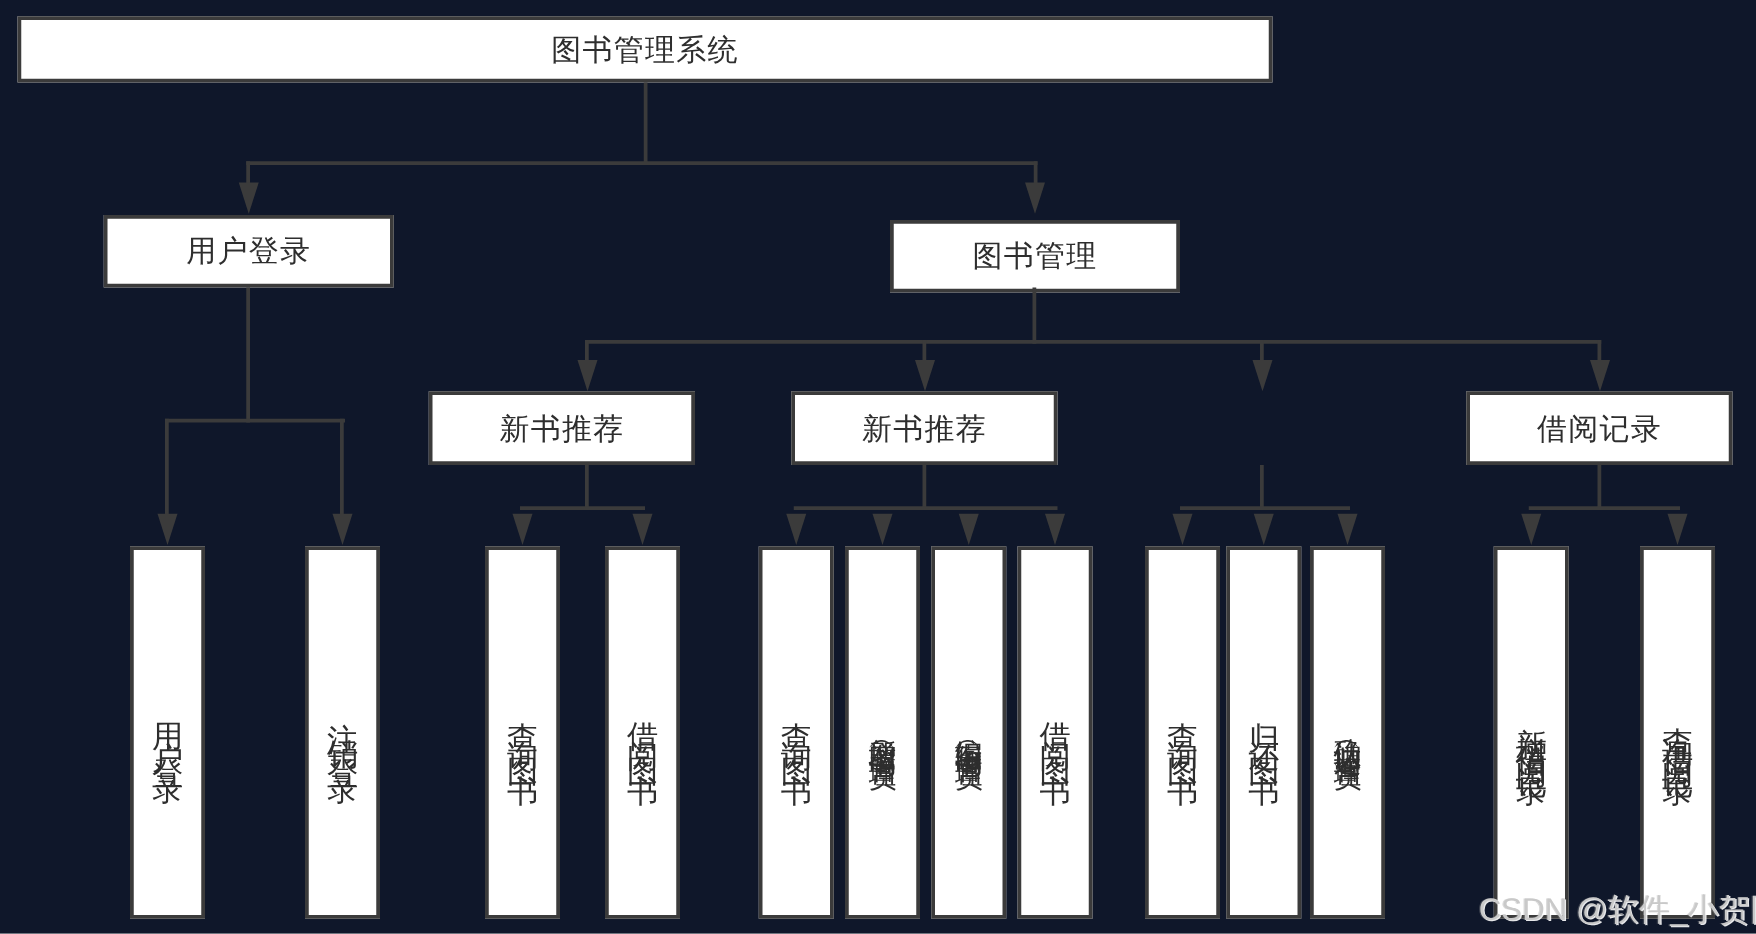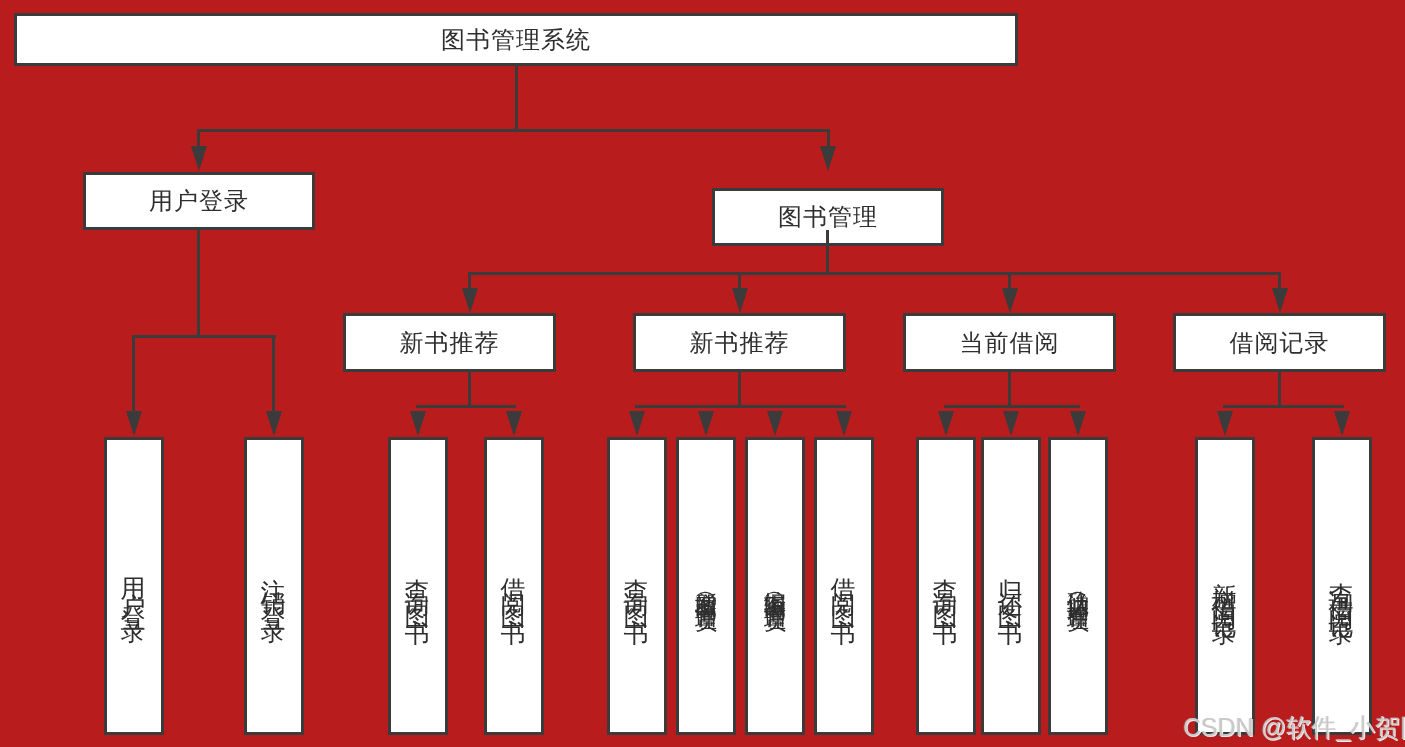--- a/index.html
+++ b/index.html
@@ -1,19 +1,19 @@
 <!DOCTYPE html>
 <html><head>
 <meta charset="utf-8">
 <style>
   html,body{margin:0;padding:0;background:#ffffff;}
   #canvas{
     position:relative;
     width:1405px;height:747px;
-    background:#b91c1c;
+    background:#0f172a;
     font-family:"Liberation Sans","DejaVu Sans",sans-serif;
     overflow:hidden;
   }
   .box{
     position:absolute;
     box-sizing:border-box;
     border:3px solid #3b3b3b;
     background:#ffffff;
     display:flex;align-items:center;justify-content:center;
     color:#2e2e2e;
@@ -50,32 +50,29 @@
 
 <div id="canvas">
 
   <div class="box" style="left:14px;top:13px;width:1004px;height:53px;">
     <span class="hlabel">图书管理系统</span>
   </div>
 
   <div class="box" style="left:83px;top:172px;width:232px;height:58px;">
     <span class="hlabel">用户登录</span>
   </div>
-  <div class="box" style="left:712px;top:188px;width:232px;height:58px;">
+  <div class="box" style="left:712px;top:176px;width:232px;height:58px;">
     <span class="hlabel">图书管理</span>
   </div>
 
   <div class="box" style="left:343px;top:313px;width:213px;height:59px;">
     <span class="hlabel">新书推荐</span>
   </div>
   <div class="box" style="left:633px;top:313px;width:213px;height:59px;">
     <span class="hlabel">新书推荐</span>
-  </div>
-  <div class="box" style="left:903px;top:313px;width:213px;height:59px;">
-    <span class="hlabel">当前借阅</span>
   </div>
   <div class="box" style="left:1173px;top:313px;width:213px;height:59px;">
     <span class="hlabel">借阅记录</span>
   </div>
 
   <div class="box" style="left:104px;top:437px;width:60px;height:298px;">
     <span class="vtext sp-wide">用户登录</span>
   </div>
   <div class="box" style="left:244px;top:437px;width:60px;height:298px;">
     <span class="vtext sp-wide">注销登录</span>

